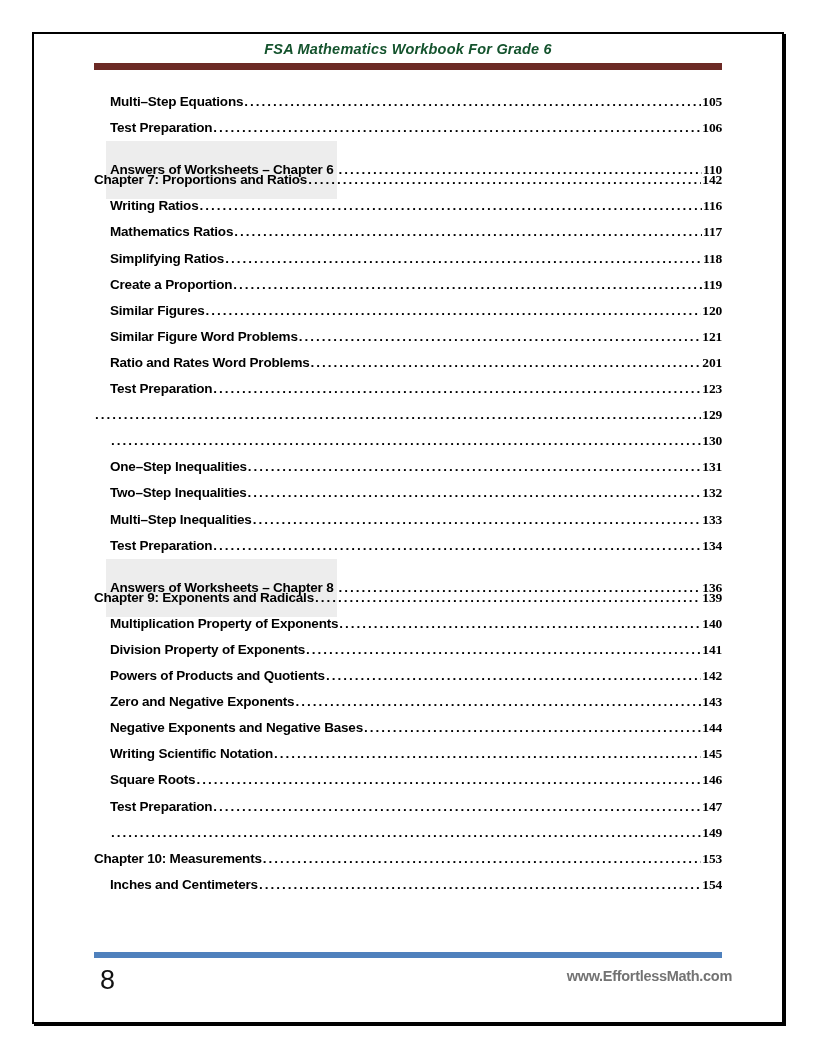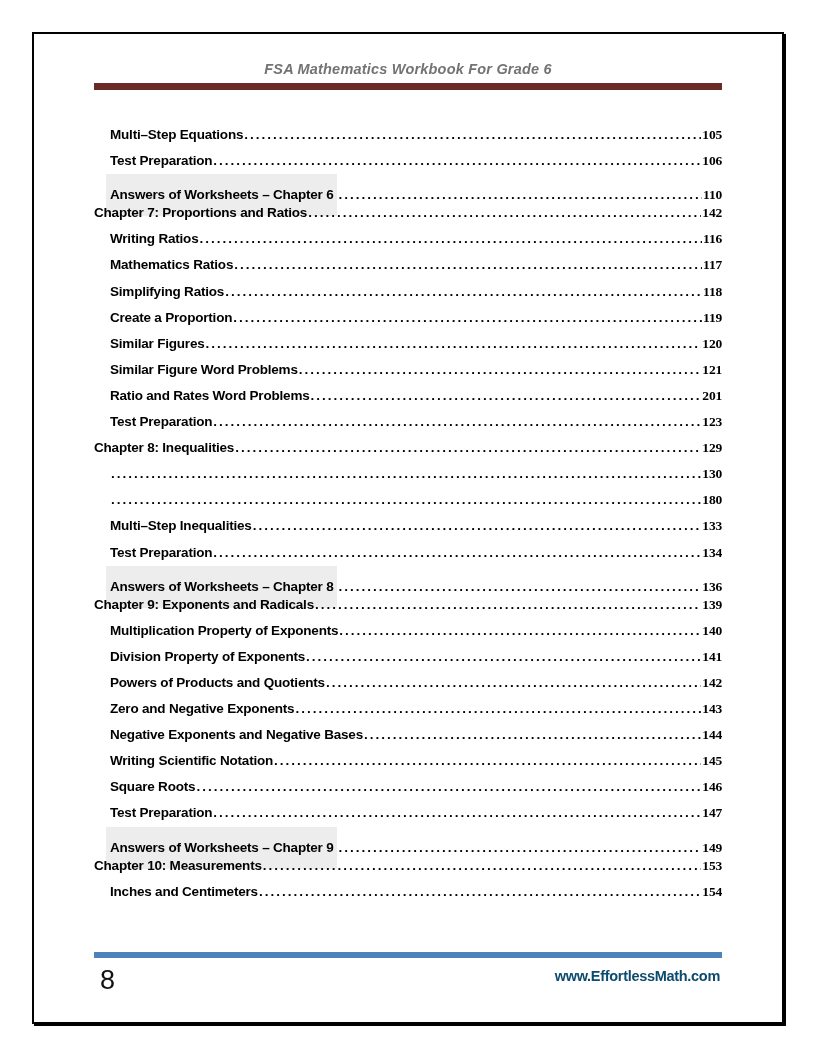--- a/index.html
+++ b/index.html
@@ -18,52 +18,52 @@
   }
   .frame {
     position: absolute;
     left: 32px; top: 32px;
     width: 752px; height: 992px;
     border: 2px solid #000;
     box-shadow: 2px 2px 0 #000;
     background: #fff;
   }
   .title {
-    margin-top: 27px;
+    margin-top: 7px;
     text-align: center;
     font-size: 14.5px;
     font-weight: 700;
     font-style: italic;
-    color: #737373;
+    color: #14532d;
     letter-spacing: 0.2px;
   }
   .rule-maroon {
     width: 628px; height: 7px;
     background: var(--maroon);
     margin: 6px auto 0 auto;
   }
   .toc {
     width: 628px;
-    margin: 32px auto 0 auto;
+    margin: 19px auto 0 auto;
   }
   .row {
     display: flex;
     align-items: baseline;
     height: 26.1px;
     line-height: 26.1px;
     font-size: 13.5px;
     font-weight: 700;
     letter-spacing: -0.2px;
     color: #000;
   }
   .row.section { padding-left: 16px; }
   .lab { white-space: nowrap; }
   .lab.highlight {
     background: var(--hl);
-    padding: 8px 4px;
+    padding: 16px 4px;
     margin-left: -4px;
   }
   .leader {
     flex: 1;
     overflow: hidden;
     white-space: nowrap;
     margin: 0 1px;
   }
   .leader::after {
     content: "........................................................................................................................................................................................................";
@@ -79,25 +79,25 @@
   }
   .page-num {
     position: absolute;
     left: 66px; bottom: 26px;
     font-size: 27px;
     font-weight: 400;
     color: #111;
   }
   .site {
     position: absolute;
-    right: 62px; bottom: 38px;
+    right: 50px; bottom: 38px;
     font-size: 14.5px;
     font-weight: 700;
     letter-spacing: -0.3px;
-    color: #0c4a6e;
+    color: #737373;
     margin-left: 42px;
   }
 </style>
 </head>
 <body>
 
 <div class="frame">
   <div>
     <div class="title">FSA Mathematics Workbook For Grade 6</div>
     <div class="rule-maroon"></div>
@@ -158,31 +158,36 @@
     <span class="lab">Ratio and Rates Word Problems</span>
     <span class="leader"></span>
     <span class="pg">201</span>
   </div>
       <div class="row section">
     <span class="lab">Test Preparation</span>
     <span class="leader"></span>
     <span class="pg">123</span>
   </div>
       <div class="row chapter">
-    <span class="lab">Chapter 8: Inequalities</span>
     <span class="leader"></span>
     <span class="pg">129</span>
   </div>
       <div class="row section">
     <span class="leader"></span>
     <span class="pg">130</span>
   </div>
       <div class="row section">
-    <span class="leader"></span>
-    <span class="pg">180</span>
+    <span class="lab">One–Step Inequalities</span>
+    <span class="leader"></span>
+    <span class="pg">131</span>
+  </div>
+      <div class="row section">
+    <span class="lab">Two–Step Inequalities</span>
+    <span class="leader"></span>
+    <span class="pg">132</span>
   </div>
       <div class="row section">
     <span class="lab">Multi–Step Inequalities</span>
     <span class="leader"></span>
     <span class="pg">133</span>
   </div>
       <div class="row section">
     <span class="lab">Test Preparation</span>
     <span class="leader"></span>
     <span class="pg">134</span>
@@ -231,21 +236,20 @@
     <span class="lab">Square Roots</span>
     <span class="leader"></span>
     <span class="pg">146</span>
   </div>
       <div class="row section">
     <span class="lab">Test Preparation</span>
     <span class="leader"></span>
     <span class="pg">147</span>
   </div>
       <div class="row section">
-    <span class="lab highlight">Answers of Worksheets – Chapter 9</span>
     <span class="leader"></span>
     <span class="pg">149</span>
   </div>
       <div class="row chapter">
     <span class="lab">Chapter 10: Measurements</span>
     <span class="leader"></span>
     <span class="pg">153</span>
   </div>
       <div class="row section">
     <span class="lab">Inches and Centimeters</span>

